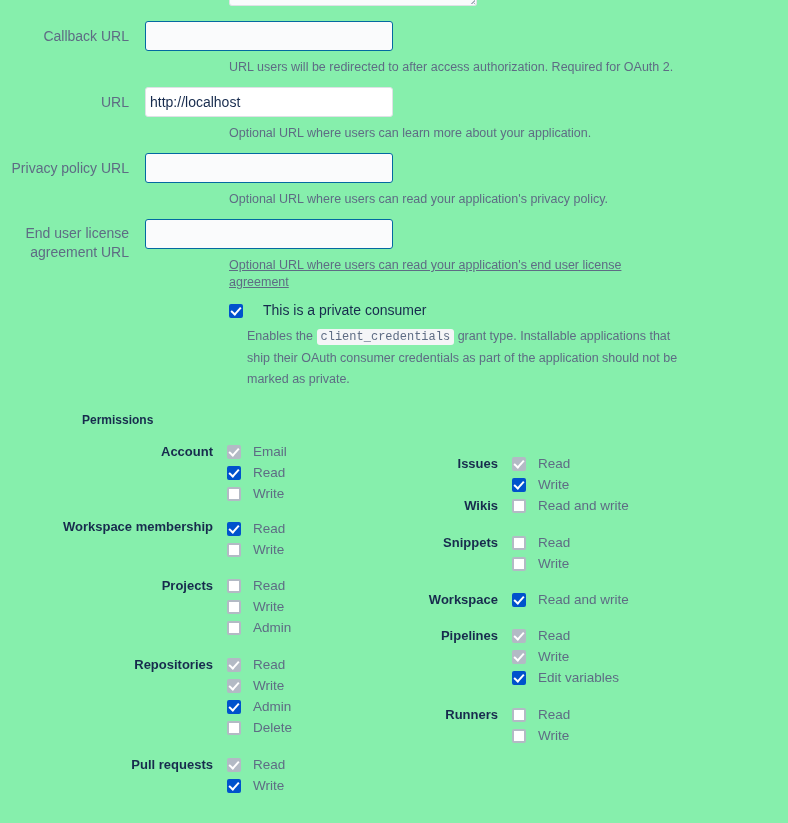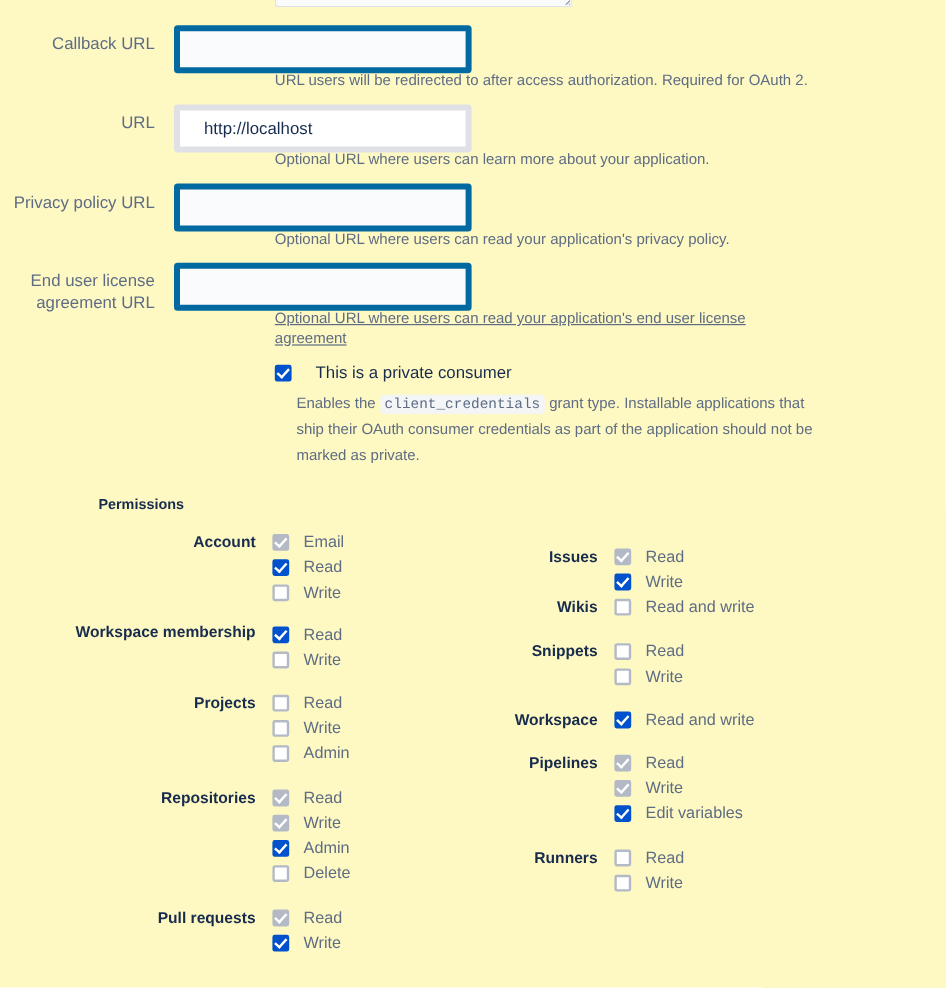--- a/index.html
+++ b/index.html
@@ -12,21 +12,21 @@
     background: #ffffff;
     font-family: "Liberation Sans", sans-serif;
     -webkit-font-smoothing: antialiased;
   }
 
   .page {
     position: relative;
     width: 788px;
     height: 823px;
     overflow: hidden;
-    background: #fef9c3;
+    background: #86efac;
   }
 
   
   .field-row {
     position: absolute;
     display: flex;
     align-items: flex-start;
   }
   .field-label {
     width: 145px;
@@ -35,28 +35,28 @@
     font-size: 14px;
     line-height: 17px;
     color: #5e6c84;
     font-weight: 400;
     padding-top: 7px;
   }
   .field-label.two-line { line-height: 19px; padding-top: 5px; }
 
   .input-box {
     width: 248px;
-    height: 40px;
-    border: 5px solid #0369a1;
+    height: 30px;
+    border: 1px solid #0369a1;
     border-radius: 3px;
     background: #fafbfc;
     font-family: "Liberation Sans", sans-serif;
     font-size: 14px;
     color: #172b4d;
-    padding: 0 20px;
+    padding: 0 4px;
     outline: none;
   }
   .input-box.filled { background: #ffffff; border-color: #dfe1e6; }
 
   .help-text {
     position: absolute;
     font-size: 12.5px;
     line-height: 17px;
     color: #5e6c84;
     max-width: 470px;

